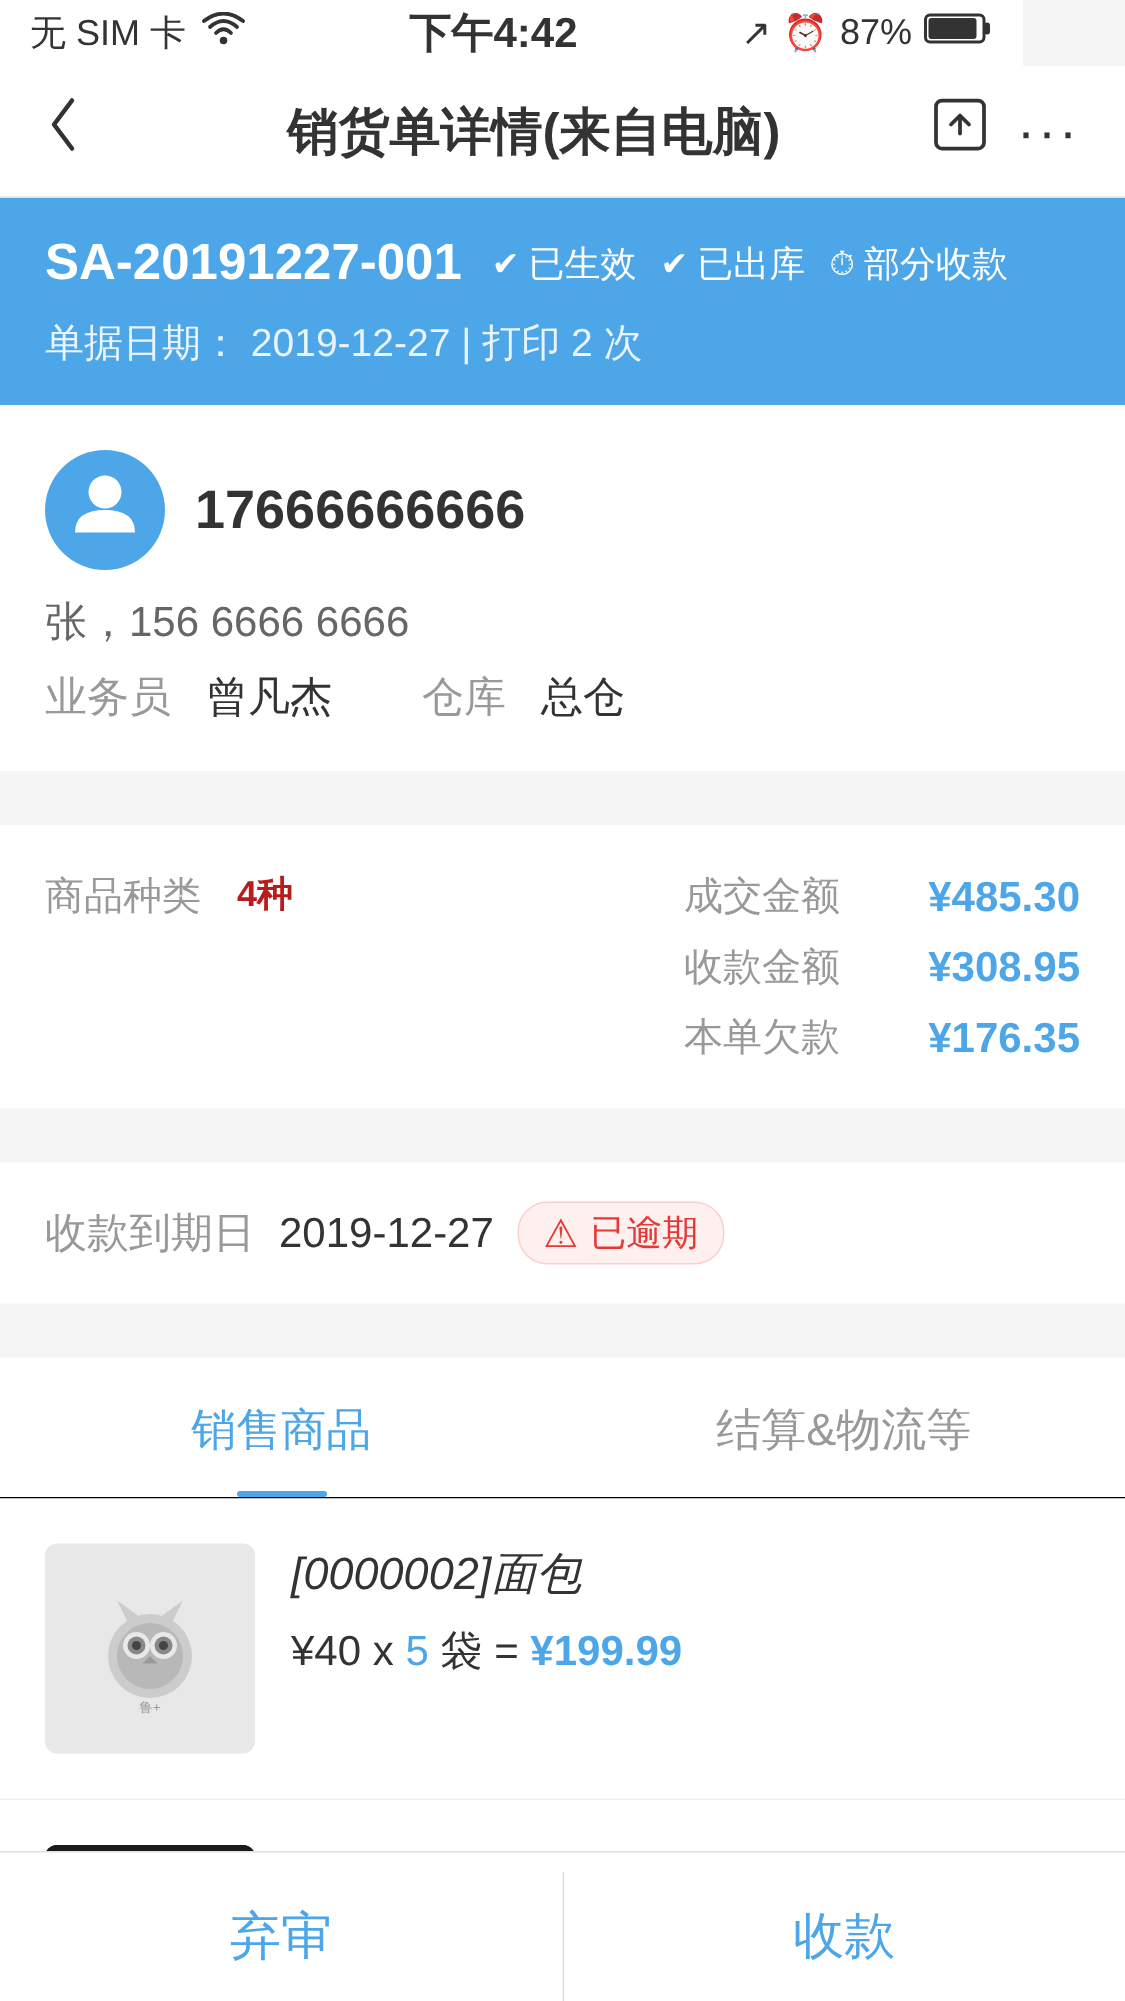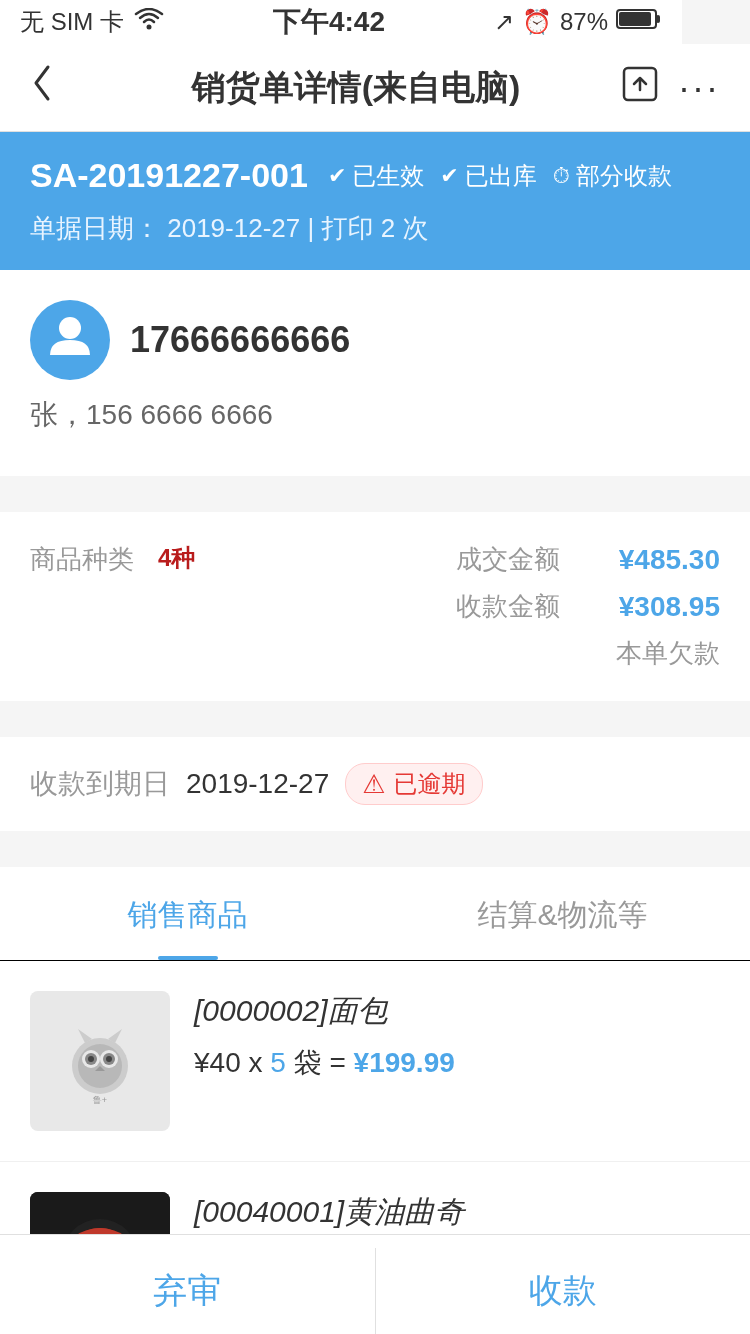--- a/index.html
+++ b/index.html
@@ -443,40 +443,53 @@
         <span class="avatar-icon">
           <svg width="50" height="50" viewBox="0 0 50 50" fill="white">
             <circle cx="25" cy="18" r="11"></circle>
             <path d="M5 45 Q5 30 25 30 Q45 30 45 45"></path>
           </svg>
         </span>
       </div>
       <div class="customer-name">17666666666</div>
     </div>
     <div class="customer-detail">张，156 6666 6666</div>
+    <div class="customer-meta">
+      <div>
+        <span class="meta-label">业务员</span>
+        &nbsp;
+        <span class="meta-value">曾凡杰</span>
+      </div>
+      <div>
+        <span class="meta-label">仓库</span>
+        &nbsp;
+        <span class="meta-value">总仓</span>
+      </div>
+    </div>
   </div>
 
   <div class="separator"></div>
 
   <div class="stats-section">
     <div class="stats-left">
       <span class="stat-label">商品种类</span>
       <span class="stat-count">4种</span>
     </div>
     <div class="stats-right">
       <div class="stat-row">
         <span class="stat-row-label">成交金额</span>
         <span class="stat-row-value">¥485.30</span>
       </div>
       <div class="stat-row">
         <span class="stat-row-label">收款金额</span>
         <span class="stat-row-value">¥308.95</span>
       </div>
       <div class="stat-row">
         <span class="stat-row-label">本单欠款</span>
+        <span class="stat-row-value">¥176.35</span>
       </div>
     </div>
   </div>
 
   <div class="separator"></div>
 
   <div class="due-section">
     <span class="due-label">收款到期日</span>
     <span class="due-date">2019-12-27</span>
     <div class="overdue-badge">

